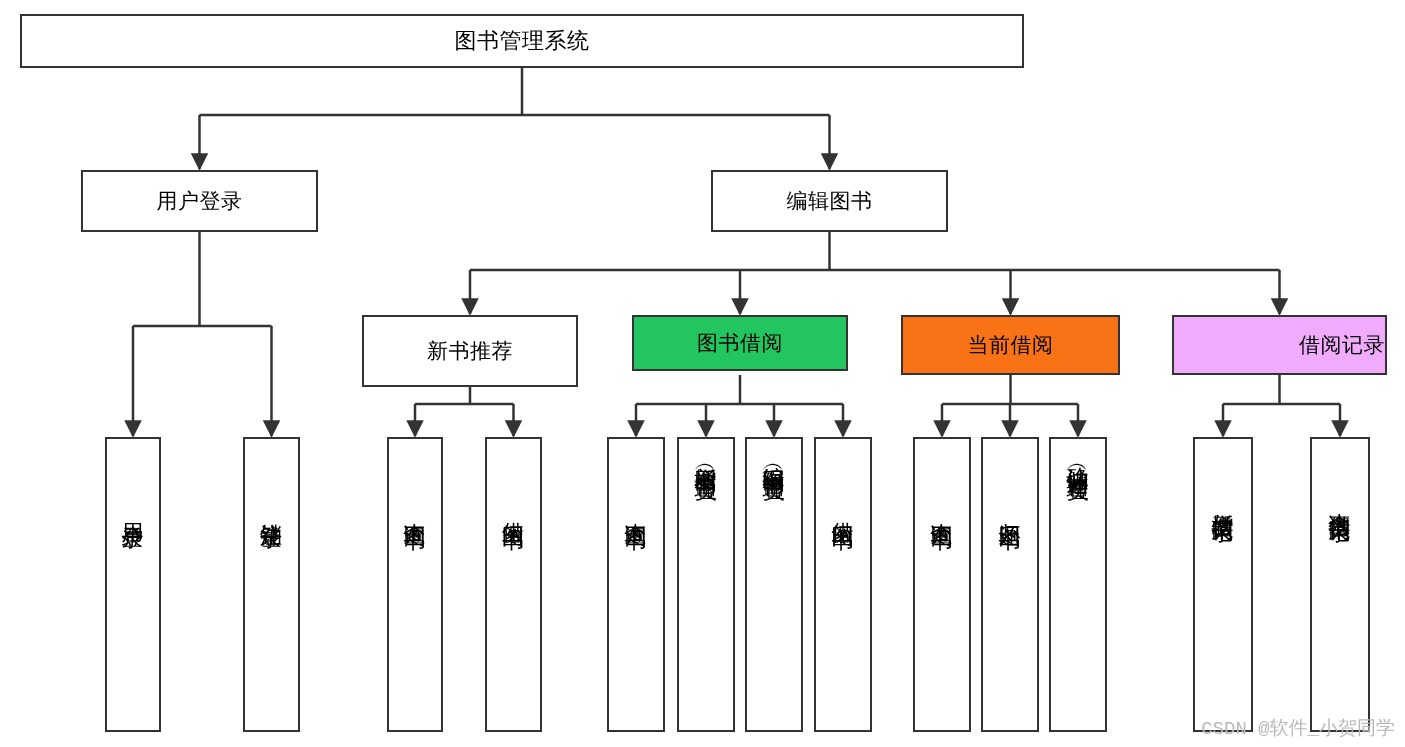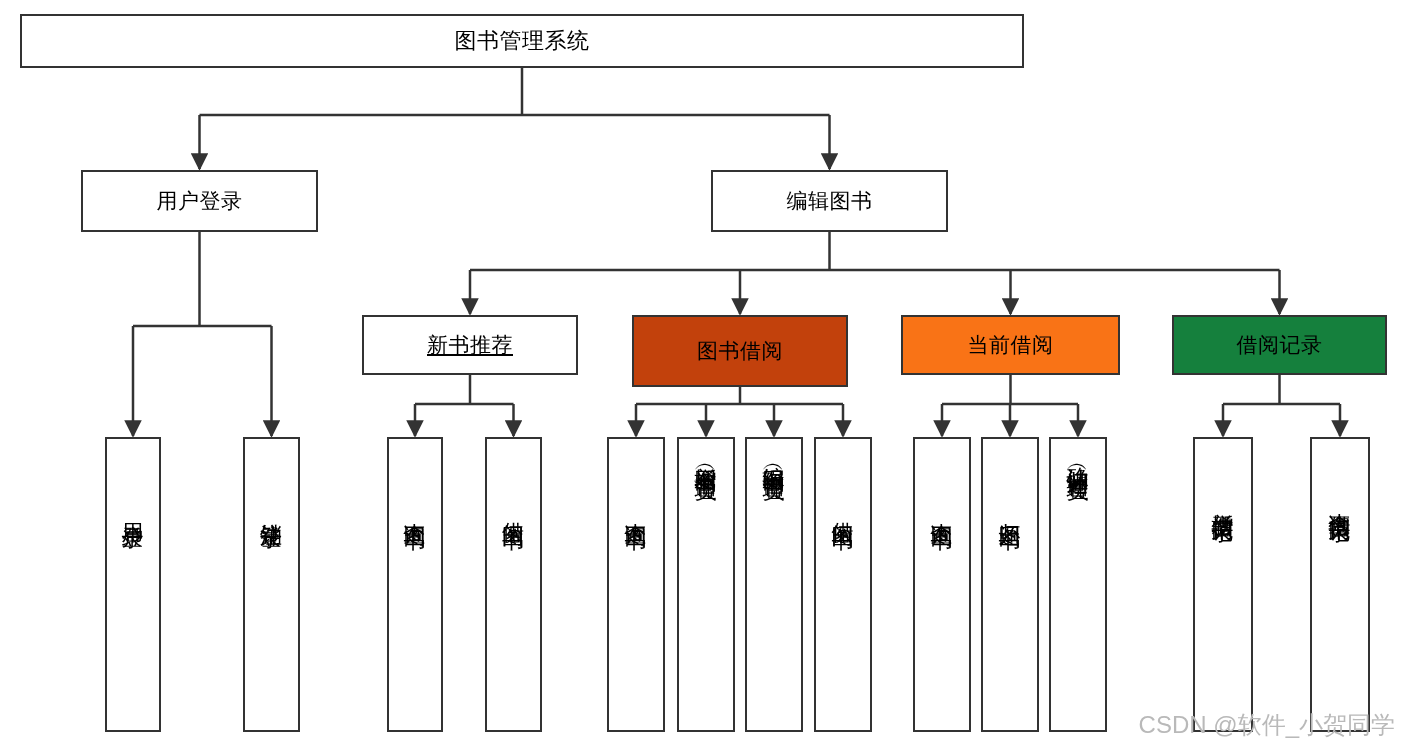--- a/index.html
+++ b/index.html
@@ -71,25 +71,25 @@
   .node.vert.mid2 .label {
     margin-top: 52px;
   }
   .node.vert.tall .label {
     margin-top: 6px;
   }
   #watermark {
     position: absolute;
     right: 10px;
     bottom: 6px;
-    font-size: 24px;
+    font-size: 19px;
     color: #b9b9b9;
     z-index: 5;
     white-space: nowrap;
-    font-family: Liberation Sans, sans-serif;
+    font-family: Liberation Mono, monospace;
   }
 </style>
 </head>
 <body>
 
 <div id="canvas">
   <svg id="edges" viewBox="0 0 1405 747" xmlns="http://www.w3.org/2000/svg">
     <defs>
       <marker id="arrow" viewBox="0 0 10 10" refX="9" refY="5" markerWidth="7" markerHeight="7" orient="auto-start-reverse">
         <path d="M 0 0 L 10 5 L 0 10 z" fill="#333333"></path>
@@ -135,30 +135,30 @@
   <div id="nodes">
       <div class="node horiz root " style="left: 20px; top: 14px; width: 1004px; height: 54px; border-color: rgb(51, 51, 51); background: rgb(255, 255, 255);">
         <span class="label">图书管理系统</span>
       </div>
       <div class="node horiz " style="left: 81px; top: 170px; width: 237px; height: 62px; border-color: rgb(51, 51, 51); background: rgb(255, 255, 255);">
         <span class="label">用户登录</span>
       </div>
       <div class="node horiz " style="left: 711px; top: 170px; width: 237px; height: 62px; border-color: rgb(51, 51, 51); background: rgb(255, 255, 255);">
         <span class="label">编辑图书</span>
       </div>
-      <div class="node horiz " style="left: 362px; top: 315px; width: 216px; height: 60px; border-color: rgb(51, 51, 51); background: rgb(255, 255, 255); text-decoration: underline;">
+      <div class="node horiz " style="left: 362px; top: 315px; width: 216px; height: 72px; border-color: rgb(51, 51, 51); background: rgb(255, 255, 255);">
         <span class="label">新书推荐</span>
       </div>
-      <div class="node horiz " style="left: 632px; top: 315px; width: 216px; height: 72px; border-color: rgb(51, 51, 51); background: #c2410c;">
+      <div class="node horiz " style="left: 632px; top: 315px; width: 216px; height: 56px; border-color: rgb(51, 51, 51); background: #22c55e;">
         <span class="label">图书借阅</span>
       </div>
       <div class="node horiz " style="left: 901px; top: 315px; width: 219px; height: 60px; border-color: rgb(51, 51, 51); background: #f97316;">
         <span class="label">当前借阅</span>
       </div>
-      <div class="node horiz " style="left: 1172px; top: 315px; width: 215px; height: 60px; border-color: rgb(51, 51, 51); background: #15803d;">
+      <div class="node horiz " style="left: 1172px; top: 315px; width: 215px; height: 60px; border-color: rgb(51, 51, 51); background: #f0abfc; justify-content: flex-end;">
         <span class="label">借阅记录</span>
       </div>
       <div class="node vert mid" style="left: 105px; top: 437px; width: 56px; height: 295px; border-color: rgb(51, 51, 51); background: rgb(255, 255, 255);">
         <span class="label">用户登录</span>
       </div>
       <div class="node vert mid" style="left: 243px; top: 437px; width: 57px; height: 295px; border-color: rgb(51, 51, 51); background: rgb(255, 255, 255);">
         <span class="label">注销登录</span>
       </div>
       <div class="node vert mid" style="left: 387px; top: 437px; width: 56px; height: 295px; border-color: rgb(51, 51, 51); background: rgb(255, 255, 255);">
         <span class="label">查询图书</span>

